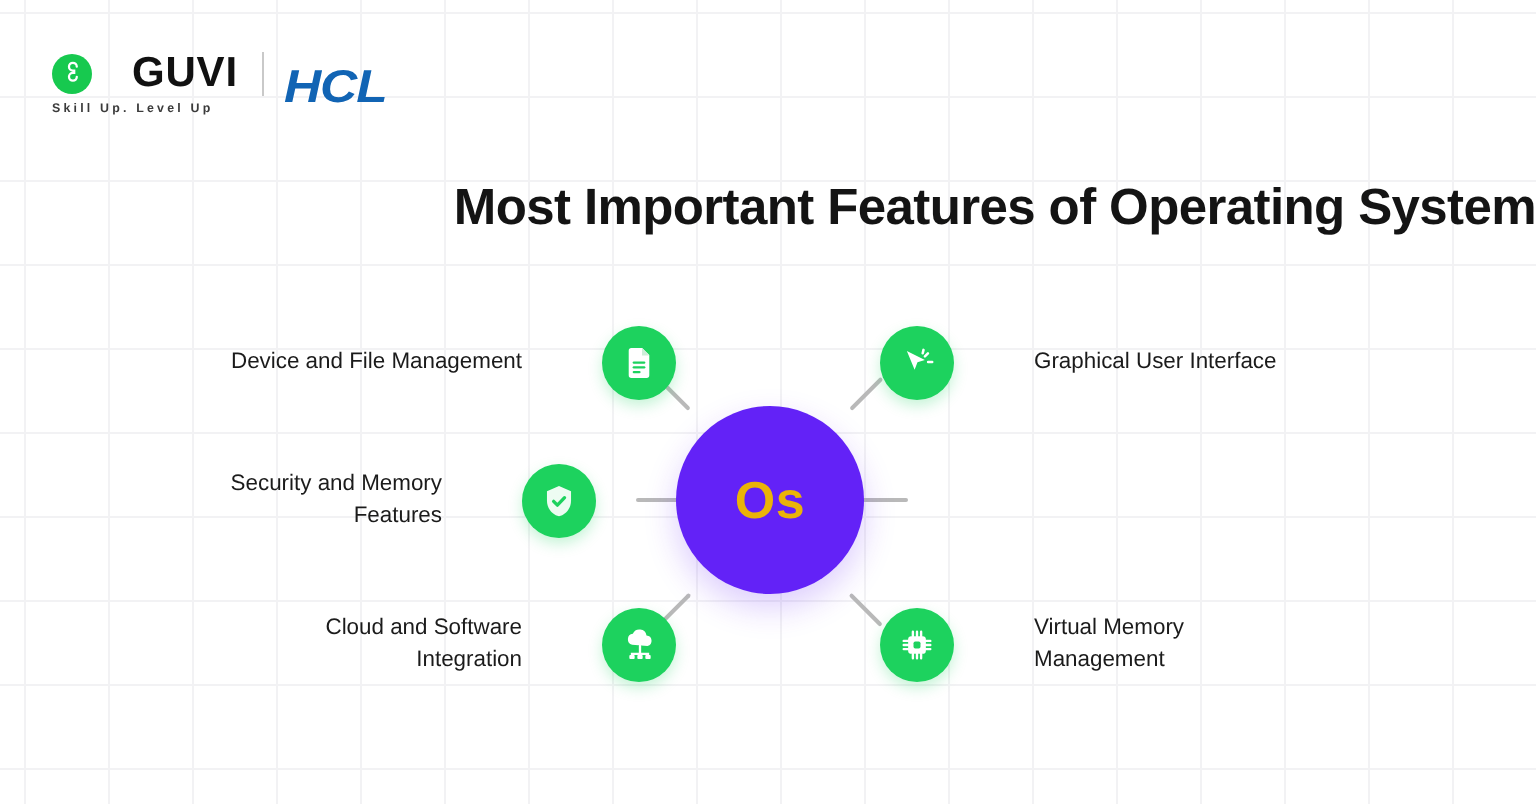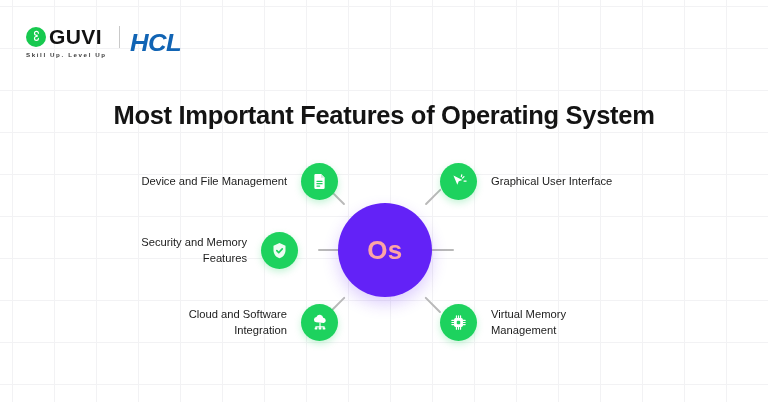--- a/index.html
+++ b/index.html
@@ -28,21 +28,21 @@
   
   .brand {
     position: absolute;
     left: 26px;
     top: 22px;
     display: flex;
     align-items: center;
     height: 40px;
   }
   .guvi-lockup { display: flex; flex-direction: column; }
-  .guvi-row { display: flex; align-items: center; gap: 3px; }
+  .guvi-row { display: flex; align-items: center; gap: 20px; }
   .guvi-mark {
     width: 20px; height: 20px;
     border-radius: 50%;
     background: #17C94F;
     display: flex; align-items: center; justify-content: center;
     flex: 0 0 auto;
   }
   .guvi-mark svg { display: block; }
   .guvi-word {
     font-size: 21px;
@@ -76,22 +76,22 @@
     line-height: 1;
     margin-top: 2px;
     transform: scaleX(1.12);
     transform-origin: left center;
   }
 
   
   .title {
     position: absolute;
     left: 0; right: 0;
-    top: 101px;
-    text-align: center;
+    top: 90px;
+    text-align: right;
     font-size: 25.5px;
     font-weight: 700;
     letter-spacing: -0.3px;
     color: #141414;
   }
 
   
   .hub {
     position: absolute;
     left: 338px;
@@ -100,39 +100,40 @@
     height: 94px;
     border-radius: 50%;
     background: #6322F7;
     box-shadow: 0 7px 16px rgba(99, 34, 247, 0.22);
     display: flex;
     align-items: center;
     justify-content: center;
     z-index: 5;
   }
   .hub-label {
-    color: #fca5a5;
+    color: #eab308;
     font-size: 26px;
     font-weight: 700;
     letter-spacing: 0.3px;
   }
 
   .connector {
     position: absolute;
     height: 1.6px;
     background: #b9b9b9;
     border-radius: 1px;
     z-index: 1;
   }
 
   .node {
     position: absolute;
     display: flex;
     align-items: center;
     z-index: 4;
+    gap: 26px;
   }
   .node.left  { flex-direction: row; justify-content: flex-end; }
   .node.right { flex-direction: row; }
 
   .node-icon {
     width: 37px;
     height: 37px;
     border-radius: 50%;
     background: #1DD25E;
     display: flex;

